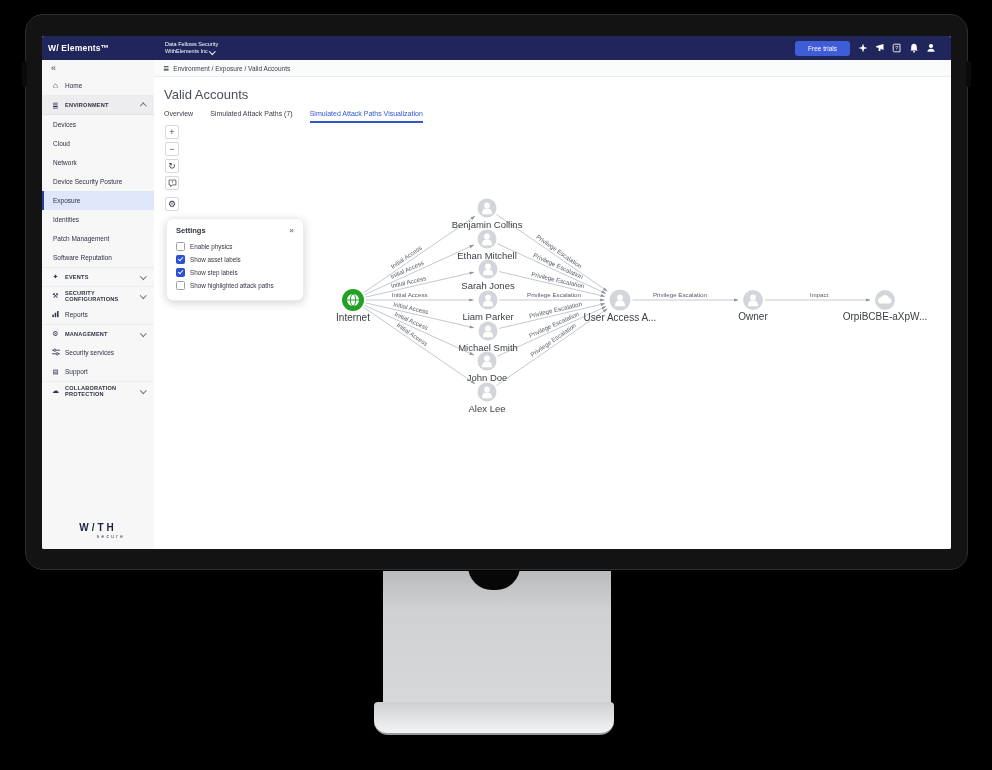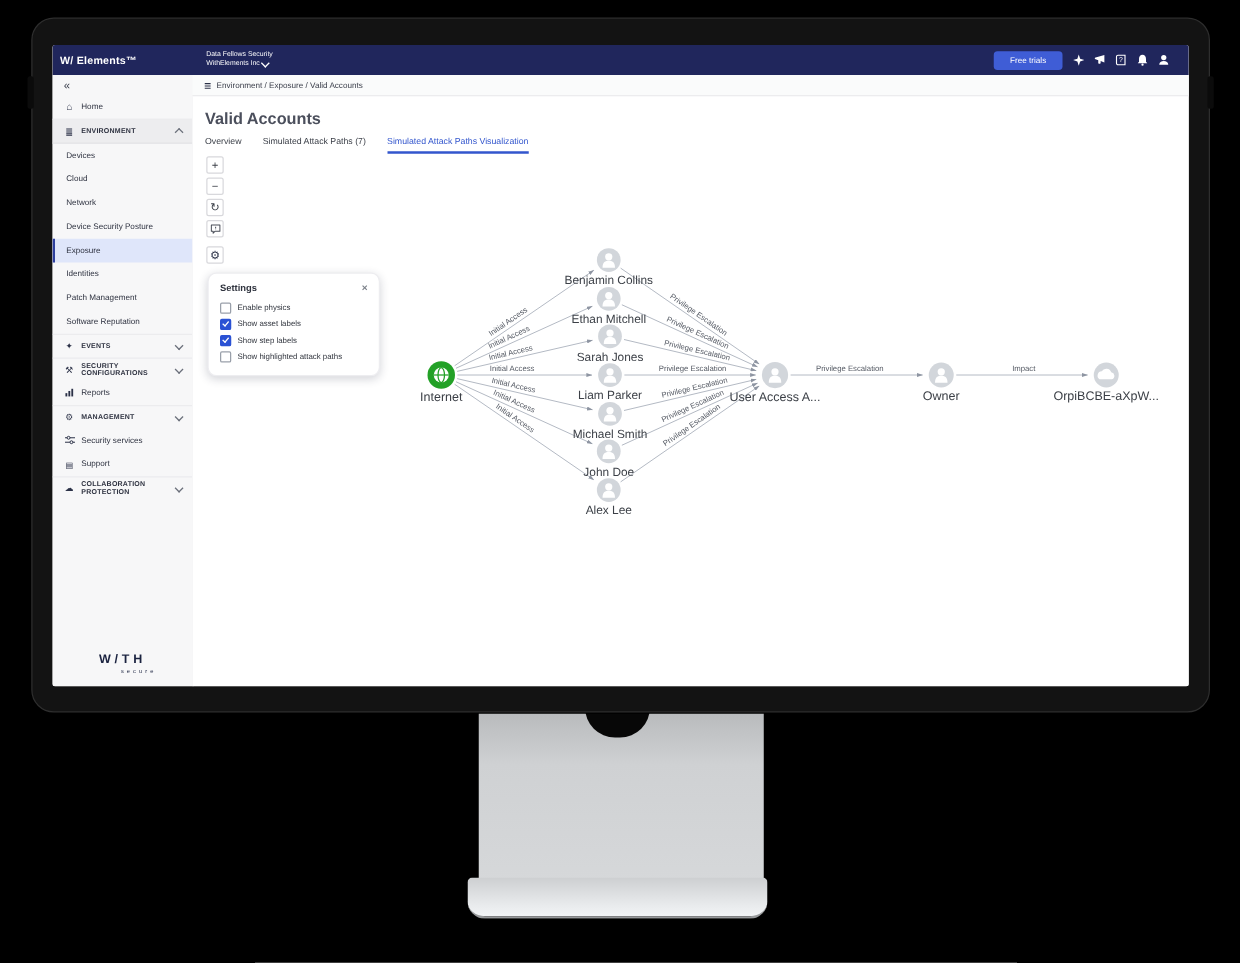--- a/index.html
+++ b/index.html
@@ -45,21 +45,21 @@
   .chev.down{transform:rotate(45deg);margin-top:-2px}
   .chev.up{transform:rotate(-135deg);margin-top:2px}
   #side-footer{position:absolute;left:0;right:0;bottom:10px;text-align:center;color:#1b2340;cursor:default}
   #side-footer .wth{font-size:10px;font-weight:bold;letter-spacing:3px}
   #side-footer .sec{font-size:4.5px;letter-spacing:2.5px;margin-top:1px;padding-left:26px}
   
   #main{position:absolute;left:112px;top:24px;right:0;bottom:0;background:#fff}
   #breadcrumb{height:16px;background:#fafbfb;border-bottom:1px solid #ececee;display:flex;
     align-items:center;gap:4px;padding-left:9px;font-size:6.5px;color:#3a3e4a}
   #bc-icon{color:#2b3147;font-size:7.5px}
-  #page-title{margin:10px 0 0 10px;font-size:13px;font-weight:bold;color:#4b4f5c}
+  #page-title{margin:10px 0 0 10px;font-size:13px;font-weight:normal;color:#4b4f5c}
   #tabs{display:flex;gap:17px;margin:8px 0 0 10px;font-size:7px;color:#3c4049}
   .tab{padding-bottom:4px;cursor:pointer}
   .tab.active{color:#3356cd;border-bottom:2px solid #3356cd}
   
   #gtoolbar{position:absolute;left:11px;top:65px;display:flex;flex-direction:column;gap:3px;z-index:3}
   .gbtn{width:14px;height:14px;background:#fff;border:1px solid #d8d8dc;border-radius:2px;
     display:flex;align-items:center;justify-content:center;font-size:9px;color:#3c4049;cursor:pointer;padding:0}
   .gbtn.settings{margin-top:4px;color:#2b3147}
   
   #settings{position:absolute;left:12px;top:158px;width:118px;background:#fff;border:1px solid #ededf0;

